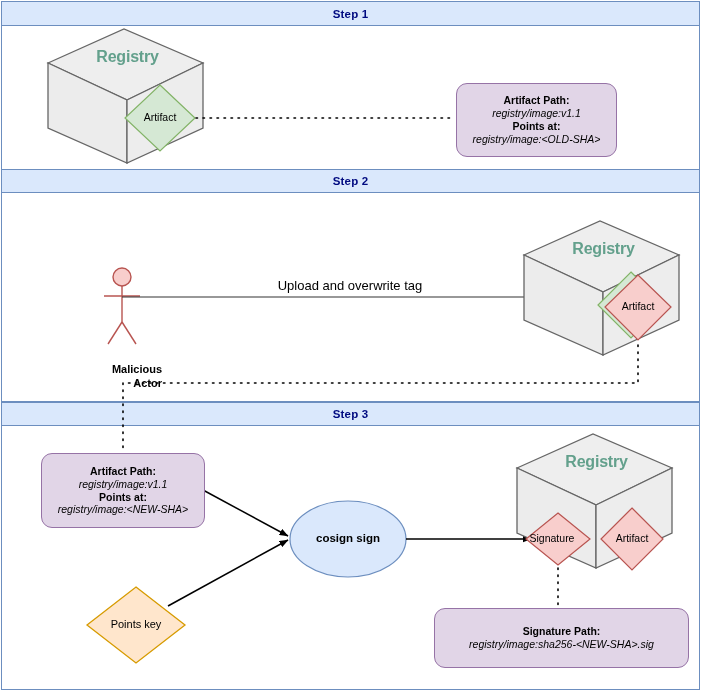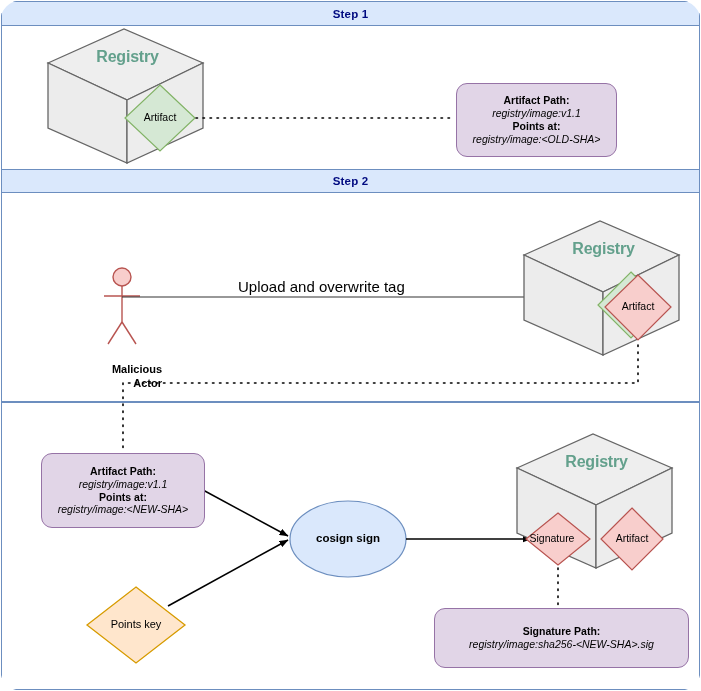--- a/index.html
+++ b/index.html
@@ -8,21 +8,20 @@
     padding: 0;
     background: #ffffff;
     font-family: "Liberation Sans", "DejaVu Sans", sans-serif;
   }
   #canvas {
     position: relative;
     width: 701px;
     height: 691px;
     overflow: hidden;
     background: #ffffff;
-    border-radius: 22px;
   }
   
   .step-box {
     position: absolute;
     left: 1px;
     box-sizing: border-box;
     border: 1.4px solid #6c8ebf;
     background: transparent;
   }
   .step-header {
@@ -95,22 +94,23 @@
     font-size: 11px;
     font-weight: bold;
     color: #000;
     text-align: right;
     line-height: 1.25;
     white-space: nowrap;
     margin-top: 16px;
   }
   .edge-label {
     position: absolute;
-    font-size: 15px;
-    color: #000;
+    font-size: 13px;
+    color: #000;
+    text-align: center;
     white-space: nowrap;
   }
   .pkey-label {
     position: absolute;
     font-size: 11px;
     color: #000;
     text-align: center;
     white-space: nowrap;
   }
 </style>
@@ -123,20 +123,23 @@
   <div class="step-header" style="top:1px; width:699px; height:25px;">
     <span>Step 1</span>
   </div>
 
   <div class="step-box" style="top:182px; width:699px; height:220px;"></div>
   <div class="step-header" style="top:169px; width:699px; height:24px;">
     <span>Step 2</span>
   </div>
 
   <div class="step-box" style="top:402px; width:699px; height:288px;"></div>
+  <div class="step-header" style="top:402px; width:699px; height:24px;">
+    <span>Step 3</span>
+  </div>
 
   <svg class="art" viewBox="0 0 701 691" xmlns="http://www.w3.org/2000/svg">
     <defs>
       <marker id="arrowhead" markerWidth="9" markerHeight="7" refX="8.5" refY="3.5" orient="auto" markerUnits="userSpaceOnUse">
         <polygon points="0 0, 9 3.5, 0 7" fill="#000000"></polygon>
       </marker>
     </defs>
 
     <g>
       <polygon points="48,63 124,29 203,63 127,100" fill="#eeeeee" stroke="#666666" stroke-width="1.3"></polygon>

